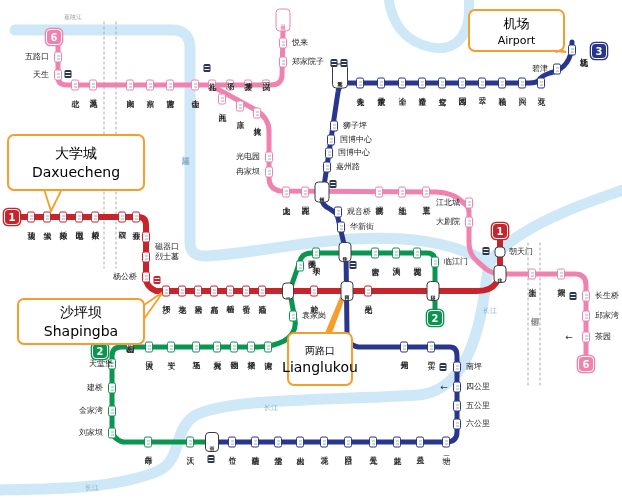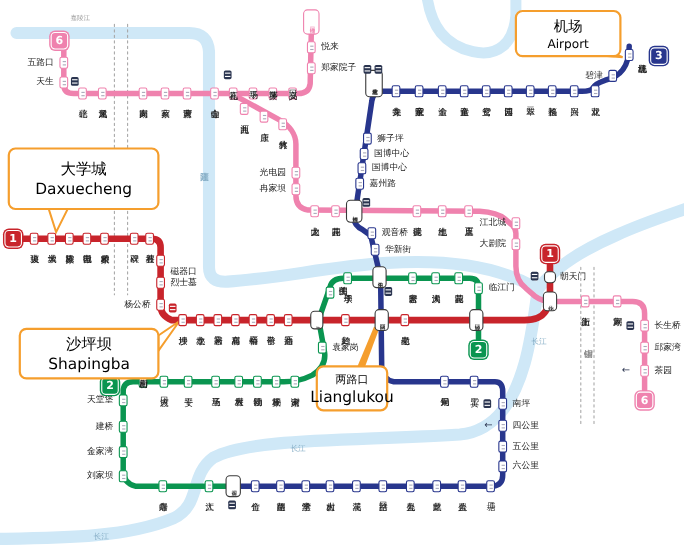--- a/index.html
+++ b/index.html
@@ -221,21 +221,21 @@
     <div class="lb v" style="left: 144.5px; top: 355px;">大渡口</div>
     <div class="st" style="left: 130px; top: 347px; border: 1.6px solid rgb(10, 149, 80);">
       <i class="a"></i>
       <i class="b"></i>
     </div>
     <div class="lb v" style="left: 125.5px; top: 338px; transform: translateY(-100%);">新山村</div>
     <div class="st" style="left: 112px; top: 364px; border: 1.6px solid rgb(10, 149, 80);">
       <i class="a"></i>
       <i class="b"></i>
     </div>
-    <div class="lb" style="left: 103px; top: 364px; transform: translate(-100%, -50%);">天堂堡</div>
+    <div class="lb" style="left: 113px; top: 364px; transform: translate(-100%, -50%);">天堂堡</div>
     <div class="st" style="left: 112px; top: 388px; border: 1.6px solid rgb(10, 149, 80);">
       <i class="a"></i>
       <i class="b"></i>
     </div>
     <div class="lb" style="left: 103px; top: 388px; transform: translate(-100%, -50%);">建桥</div>
     <div class="st" style="left: 112px; top: 411px; border: 1.6px solid rgb(10, 149, 80);">
       <i class="a"></i>
       <i class="b"></i>
     </div>
     <div class="lb" style="left: 103px; top: 411px; transform: translate(-100%, -50%);">金家湾</div>
@@ -656,17 +656,17 @@
       <div class="en" style="font-size: 11px;">Airport</div>
     </div>
     <div class="callout" style="left: 17px; top: 298px; width: 128px; height: 47px;">
       <div class="zh" style="font-size: 14px;">沙坪坝</div>
       <div class="en" style="font-size: 14px;">Shapingba</div>
     </div>
     <div class="callout" style="left: 7px; top: 134px; width: 138px; height: 57px;">
       <div class="zh" style="font-size: 14px;">大学城</div>
       <div class="en" style="font-size: 14px;">Daxuecheng</div>
     </div>
-    <div class="callout" style="left: 287px; top: 332px; width: 66px; height: 42px;">
+    <div class="callout" style="left: 287px; top: 332px; width: 66px; height: 54px;">
       <div class="zh" style="font-size: 10px;">两路口</div>
       <div class="en" style="font-size: 14px;">Lianglukou</div>
     </div>
   </div>
 
 </body></html>

